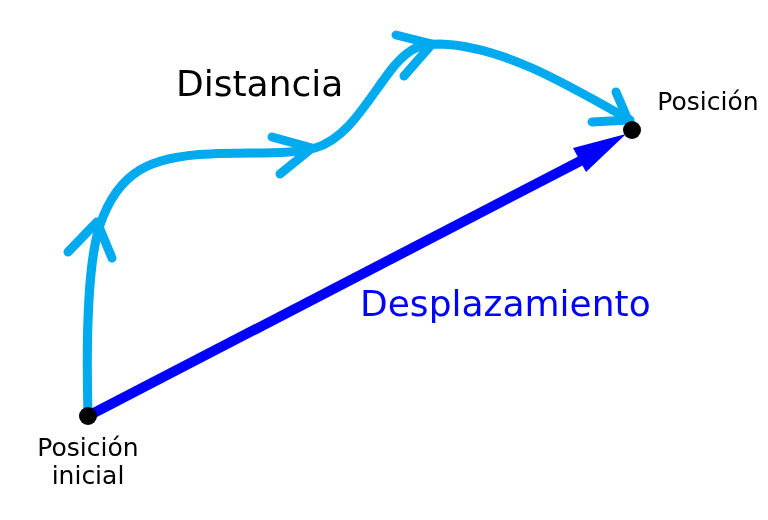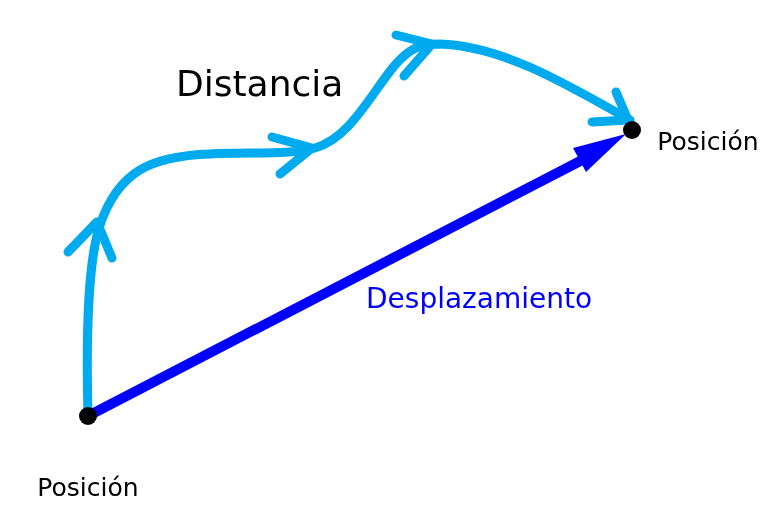--- a/index.html
+++ b/index.html
@@ -1,21 +1,21 @@
 <!DOCTYPE html>
 <html><head>
 <meta charset="utf-8">
 <style>
   html, body { margin:0; padding:0; background:#ffffff; }
   body { width:768px; height:520px; position:relative; overflow:hidden; font-family:"DejaVu Sans", sans-serif; }
   svg { position:absolute; left:0; top:0; }
   .label { position:absolute; white-space:nowrap; line-height:1.1; }
   .dist { color:#000000; font-size:36px; left:176px; top:64px; }
-  .desp { color:#0000ff; font-size:28px; left:360px; top:284px;margin-left:6px; }
-  .pos { color:#000000; font-size:25px; text-align:center;margin-top:40px; }
+  .desp { color:#0000ff; font-size:36px; left:360px; top:284px; }
+  .pos { color:#000000; font-size:25px; text-align:center; }
   .pos-ini { left:26px; top:434px; width:124px; }
   .pos-fin { left:650px; top:88px; width:116px; }
 </style>
 </head>
 <body>
 
 <svg width="768" height="520" viewBox="0 0 768 520">
 
   <path d="M88,414 C86,340 88,260 100,225 C118,172 150,156 210,154 C250,152 290,155 315,148 C350,138 370,95 395,65 C410,48 420,44 440,44 C500,46 560,80 630,120" fill="none" stroke="#00aaee" stroke-width="9" stroke-linecap="round"></path>
 
@@ -29,17 +29,18 @@
 
   <circle cx="88" cy="416" r="9" fill="#000"></circle>
   <circle cx="632" cy="130" r="9" fill="#000"></circle>
 </svg>
 
 <div class="label dist">Distancia</div>
 <div class="label desp">Desplazamiento</div>
 
 <div class="label pos pos-ini">
   <div>Posición</div>
+  <div>inicial</div>
 </div>
 
 <div class="label pos pos-fin">
   <div>Posición</div>
 </div>
 
 </body></html>

